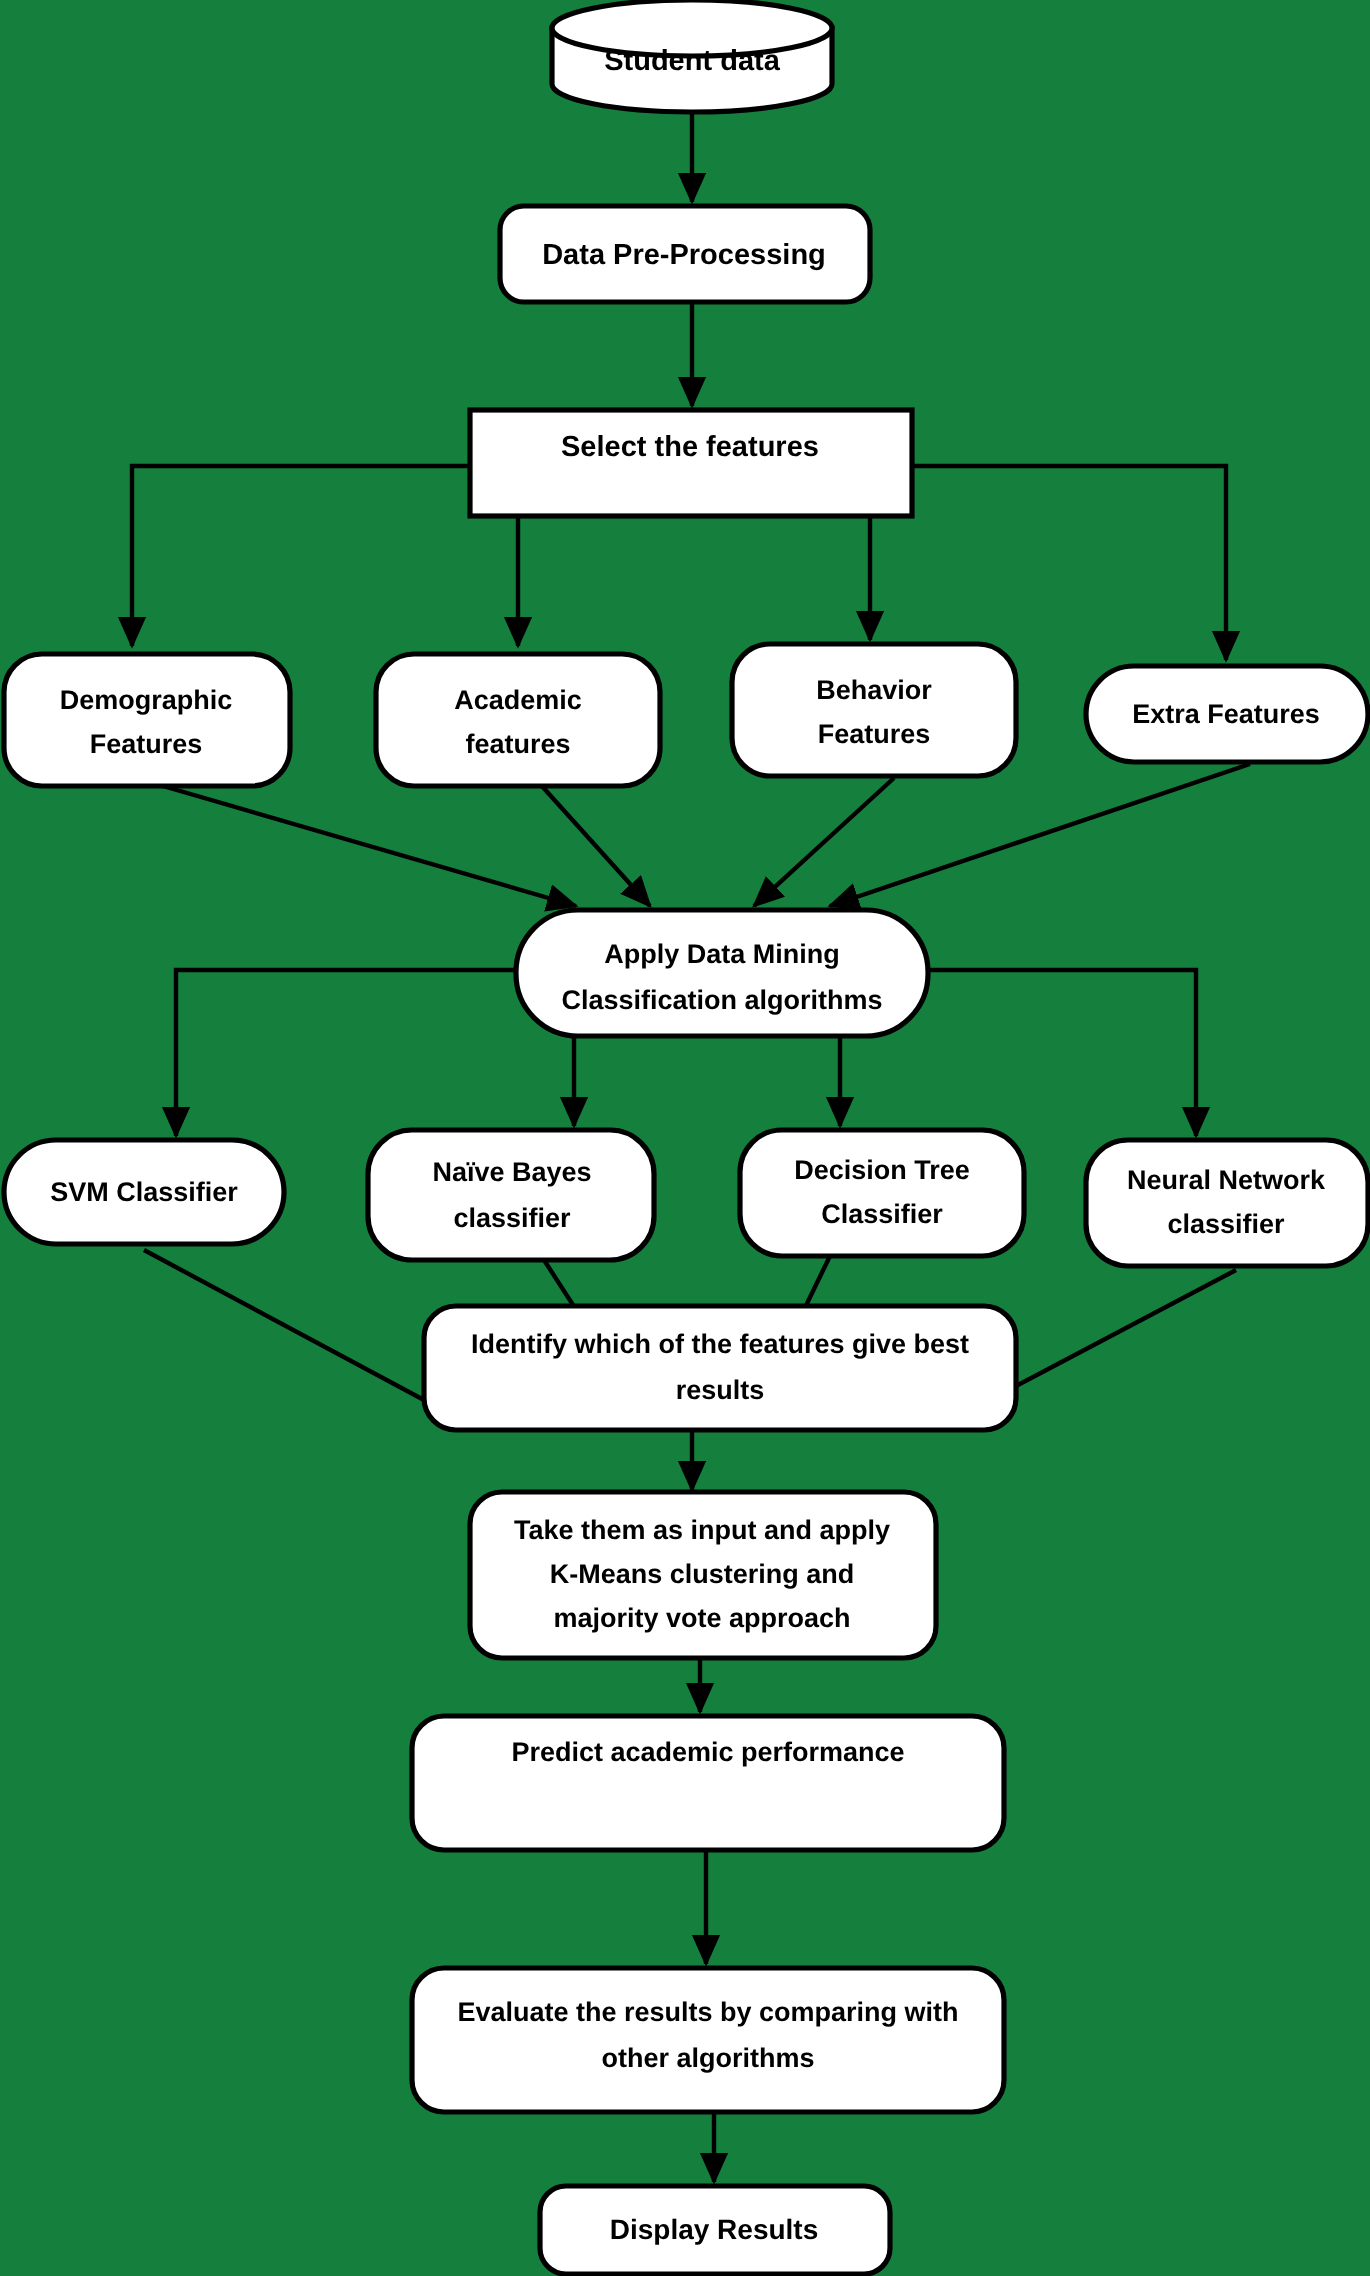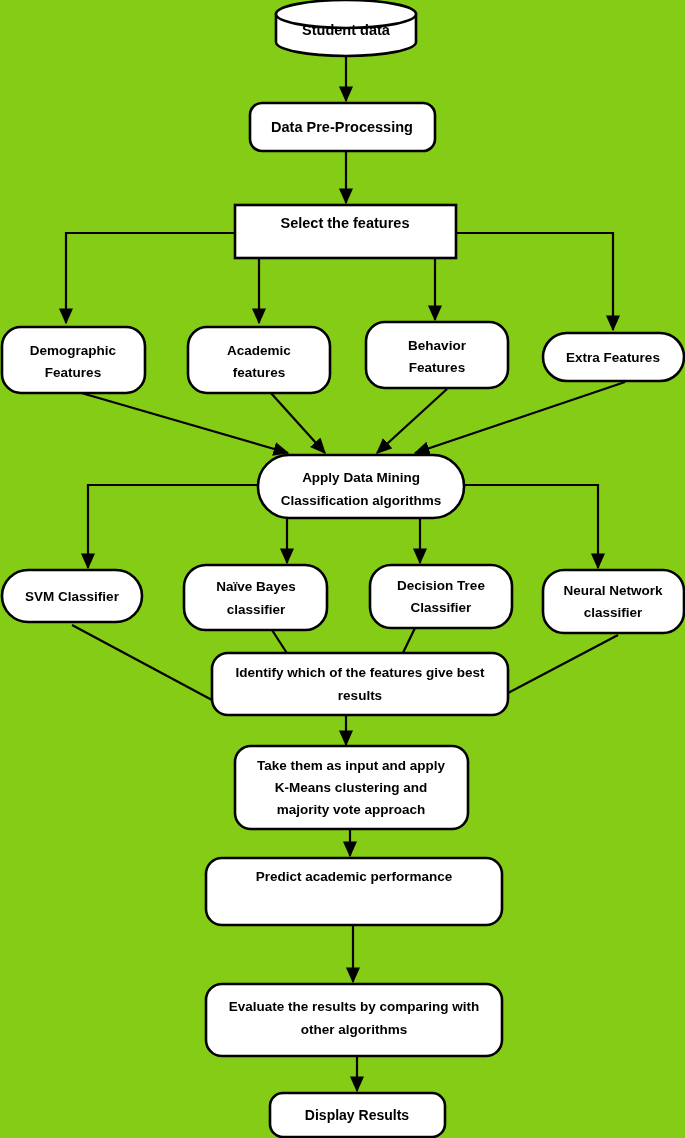--- a/index.html
+++ b/index.html
@@ -4,21 +4,21 @@
 <style>
   html, body {
     margin: 0;
     padding: 0;
     background: #ffffff;
   }
   #diagram-root {
     position: relative;
     width: 685px;
     height: 1138px;
-    background: #84cc16;
+    background: #15803d;
     font-family: "Liberation Sans", sans-serif;
   }
   svg#flowchart {
     display: block;
     width: 685px;
     height: 1138px;
   }
   .node-shape {
     fill: #ffffff;
     stroke: #000000;

